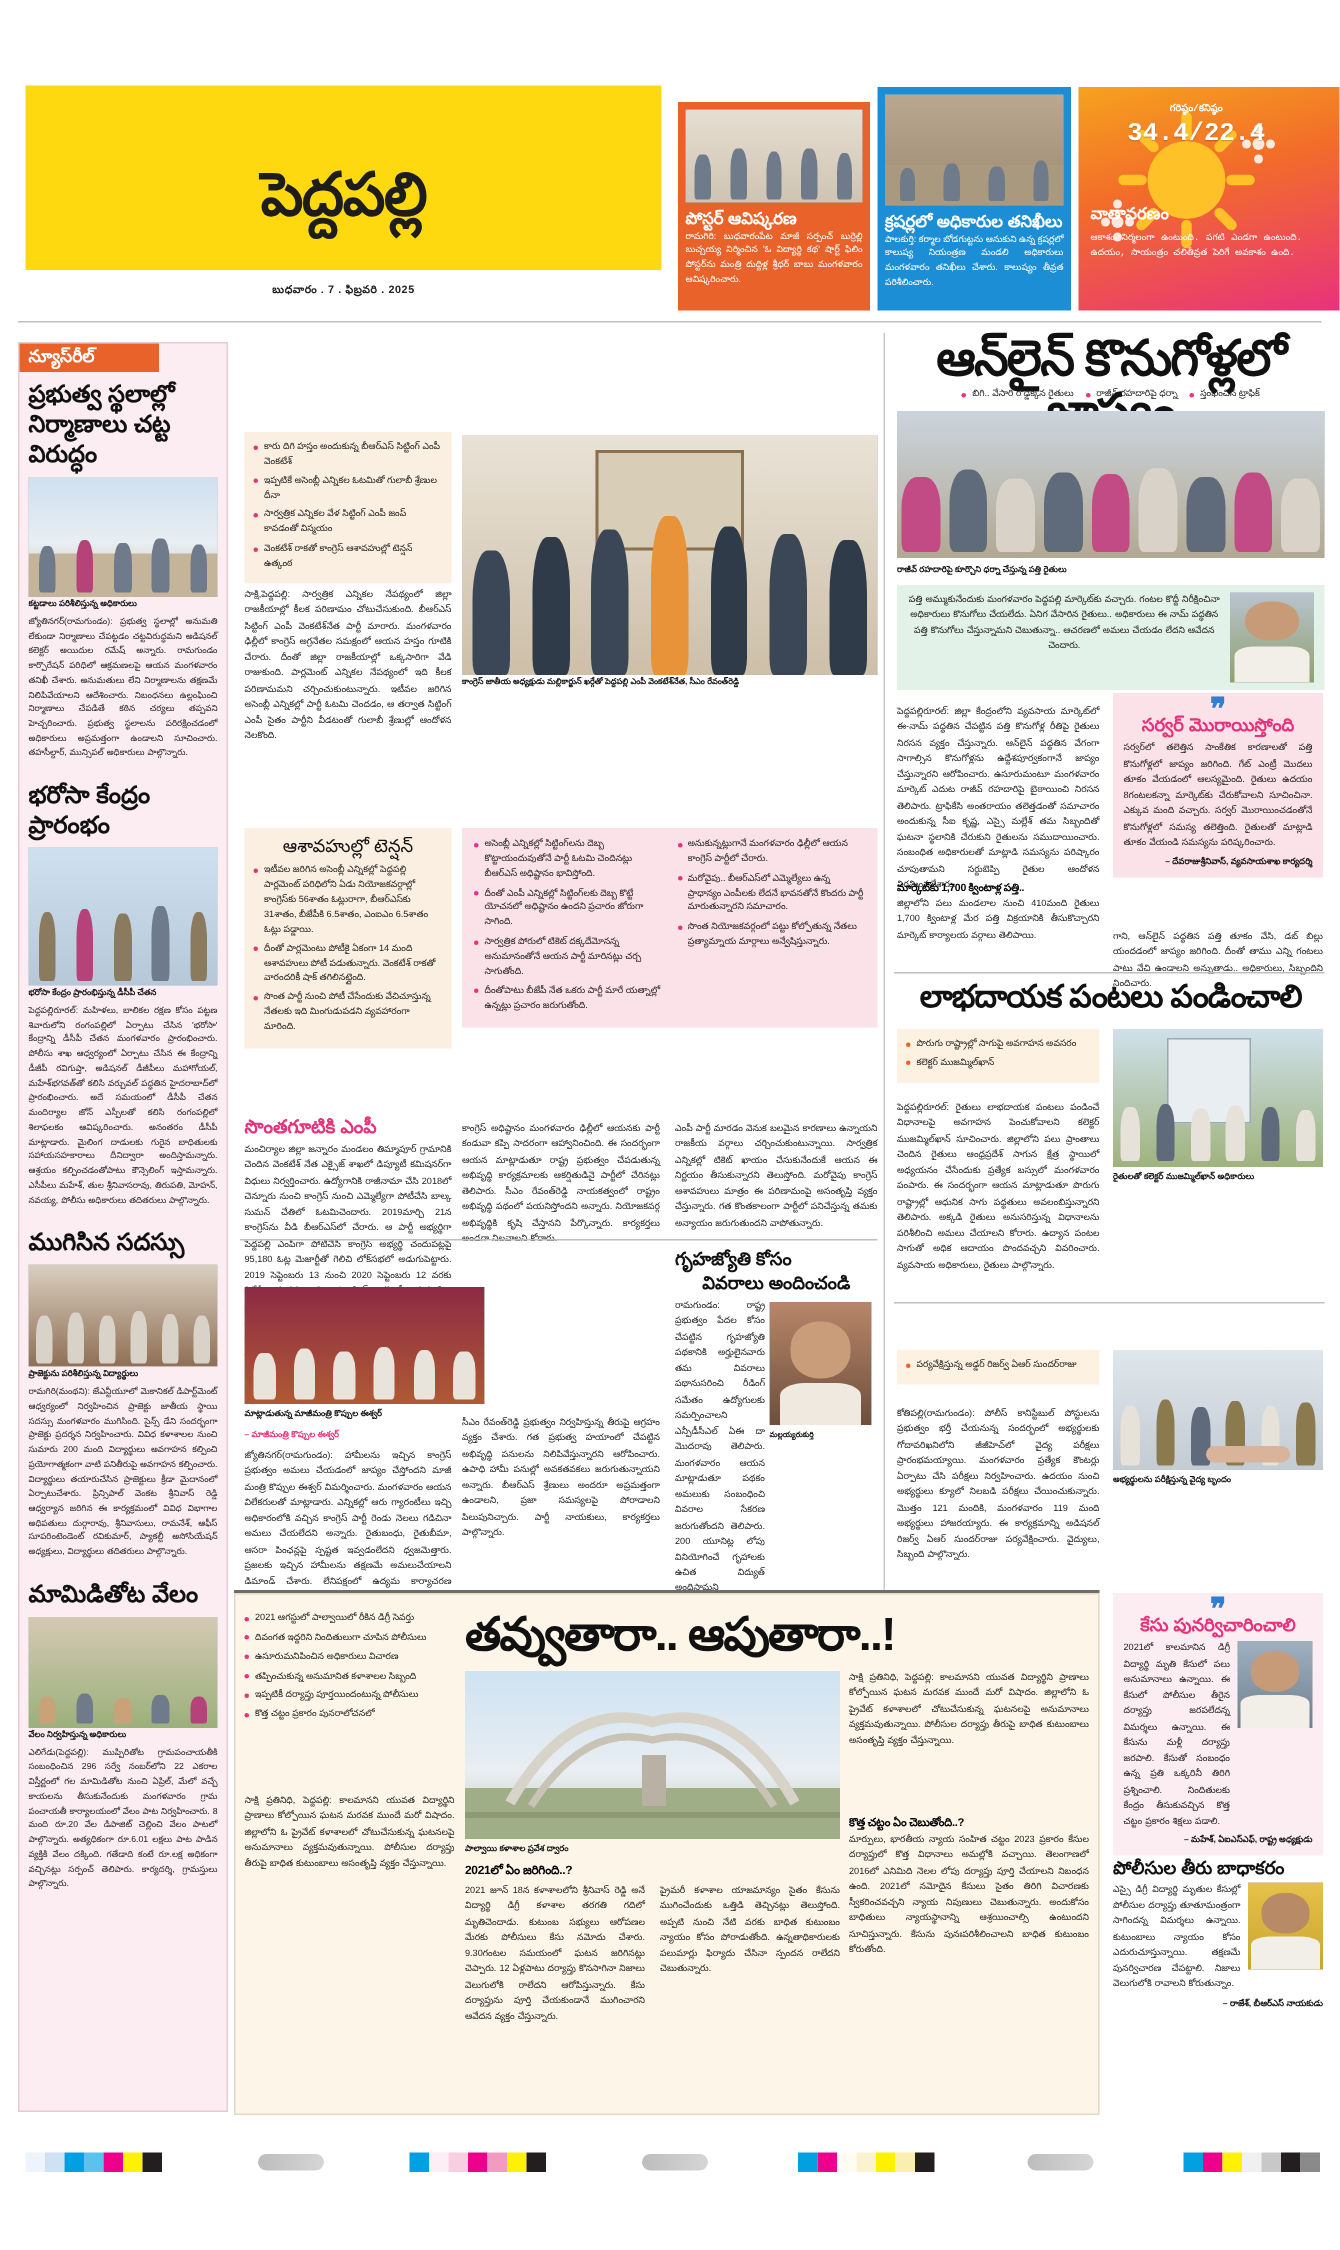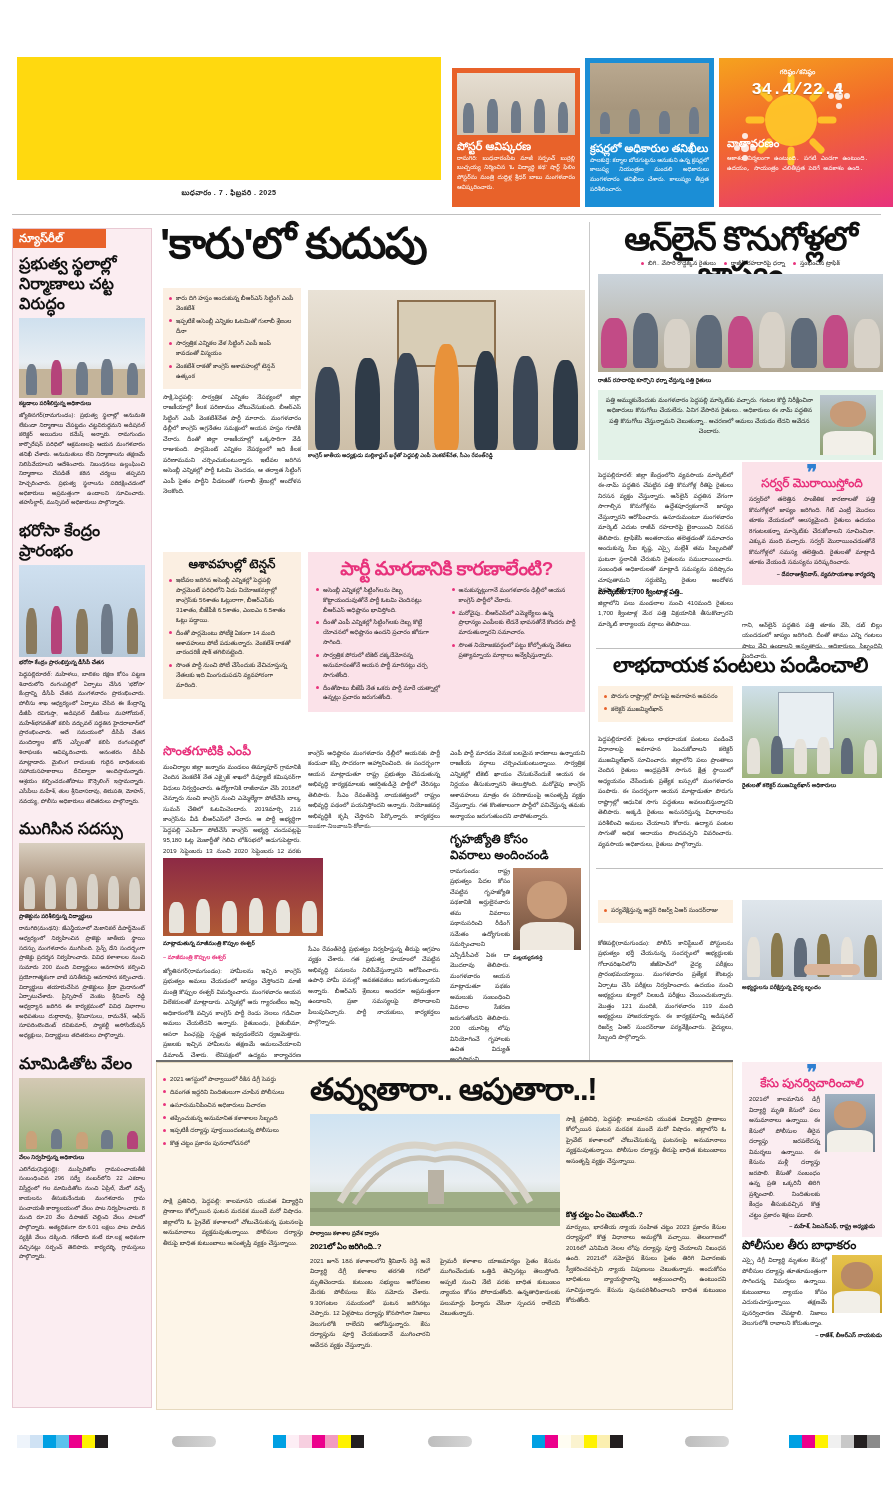--- a/index.html
+++ b/index.html
@@ -125,21 +125,21 @@
     font-size:5.4px; font-weight:bold; color:#111; line-height:1.4;
   }
 
   
   .box-cream { background:#FBEFE2; }
   .box-pink  { background:#FBE2E9; }
   .box-mint  { background:#E3F2E8; }
   .box-peach { background:#FDF1E2; }
 
   .bx-h-center {
-    font-size:12px; font-weight:bold; color:#111; text-align:center;
+    font-size:12px; font-weight:normal; color:#111; text-align:center;
     line-height:1.2; margin-bottom:4px;
   }
   .bx-h-pink {
     font-size:19px; font-weight:bold; color:#E8327C; text-align:center;
     line-height:1.15; margin-bottom:5px; letter-spacing:-.5px;
   }
   .hd-pink-sm {
     font-size:12.5px; font-weight:bold; color:#E8327C; line-height:1.2;
   }
   .hd-blk {
@@ -183,20 +183,21 @@
   .ph-figs b { display:block; width:9%; background:#6f7b8a; border-radius:40% 40% 12% 12%; }
   .ph-wall { position:absolute; inset:0; background:linear-gradient(180deg,#b9a88f 0%,#9c8b72 100%); }
   .ph-room { position:absolute; inset:0; background:linear-gradient(180deg,#e6ded1 0%,#cfc4b3 100%); }
 </style>
 </head>
 <body>
 
 <div class="page">
 
   <div class="masthead-band">
+    <div class="mh-logo2">పెద్దపల్లి</div>
   </div>
   <div class="mh-date">బుధవారం . 7 . ఫిబ్రవరి . 2025</div>
   <div class="pageno">7</div>
 
   <div class="teaser" id="teaser-poster" style="background: rgb(232, 98, 42);">
     <div class="t-photo">
       <div class="ph-room"></div>
       <div class="ph-figs">
           <b style="height:78%"></b>
           <b style="height:86%"></b>
@@ -325,21 +326,20 @@
             <b style="height:38%;background:#c9a27a"></b>
             <b style="height:42%;background:#6f7b8a"></b>
             <b style="height:40%;background:#b5437a"></b>
           </div>
       </div>
       <div class="cap">వేలం నిర్వహిస్తున్న అధికారులు</div>
       <div class="body-txt sm">ఎలిగేడు(పెద్దపల్లి): ముప్పిరితోట గ్రామపంచాయతీకి సంబంధించిన 296 సర్వే నంబర్‌లోని 22 ఎకరాల విస్తీర్ణంలో గల మామిడితోట నుంచి ఏప్రిల్, మేలో వచ్చే కాయలను తీసుకునేందుకు మంగళవారం గ్రామ పంచాయతీ కార్యాలయంలో వేలం పాట నిర్వహించారు. 8 మంది రూ.20 వేల డిపాజిట్ చెల్లించి వేలం పాటలో పాల్గొన్నారు. అత్యధికంగా రూ.6.01 లక్షలు పాట పాడిన వ్యక్తికి వేలం దక్కింది. గతేడాది కంటే రూ.లక్ష అధికంగా వచ్చినట్లు సర్పంచ్ తెలిపారు. కార్యదర్శి, గ్రామస్తులు పాల్గొన్నారు.</div>
     </div>
   </div>
 
-  <div class="lead-hd">'కారు'లో కుదుపు</div>
 
   <div id="lead-bullets">
     <div class="bul">కారు దిగి హస్తం అందుకున్న బీఆర్ఎస్ సిట్టింగ్ ఎంపీ వెంకటేశ్</div>
     <div class="bul">ఇప్పటికే అసెంబ్లీ ఎన్నికల ఓటమితో గులాబీ శ్రేణుల దీనా</div>
     <div class="bul">సార్వత్రిక ఎన్నికల వేళ సిట్టింగ్ ఎంపీ జంప్ కావడంతో విస్మయం</div>
     <div class="bul">వెంకటేశ్ రాకతో కాంగ్రెస్ ఆశావహుల్లో టెన్షన్ ఉత్కంఠ</div>
   </div>
 
   <div id="lead-photo" class="photo">
     <div class="ph-room" style="background:linear-gradient(180deg,#e9e2d6 0%,#cdbfa8 100%)"></div>
@@ -359,21 +359,20 @@
   <div class="col body-txt" style="left:163px; top:392px; width:138px;">సాక్షి,పెద్దపల్లి: సార్వత్రిక ఎన్నికల నేపథ్యంలో జిల్లా రాజకీయాల్లో కీలక పరిణామం చోటుచేసుకుంది. బీఆర్ఎస్ సిట్టింగ్ ఎంపీ వెంకటేశ్‌నేత పార్టీ మారారు. మంగళవారం ఢిల్లీలో కాంగ్రెస్ అగ్రనేతల సమక్షంలో ఆయన హస్తం గూటికి చేరారు. దీంతో జిల్లా రాజకీయాల్లో ఒక్కసారిగా వేడి రాజుకుంది. పార్లమెంట్ ఎన్నికల నేపథ్యంలో ఇది కీలక పరిణామమని చర్చించుకుంటున్నారు. ఇటీవల జరిగిన అసెంబ్లీ ఎన్నికల్లో పార్టీ ఓటమి చెందడం, ఆ తర్వాత సిట్టింగ్ ఎంపీ సైతం పార్టీని వీడటంతో గులాబీ శ్రేణుల్లో ఆందోళన నెలకొంది.</div>
 
   <div class="col box-cream" style="left:163px; top:552px; width:138px; padding:5px 6px 6px;">
     <div class="bx-h-center">ఆశావహుల్లో టెన్షన్</div>
     <div class="bul">ఇటీవల జరిగిన అసెంబ్లీ ఎన్నికల్లో పెద్దపల్లి పార్లమెంట్ పరిధిలోని ఏడు నియోజకవర్గాల్లో కాంగ్రెస్‌కు 56శాతం ఓట్లురాగా, బీఆర్ఎస్‌కు 31శాతం, బీజేపీకి 6.5శాతం, ఎంఐఎం 6.5శాతం ఓట్లు పడ్డాయి.</div>
     <div class="bul">దీంతో పార్లమెంటు పోటీకై ఏకంగా 14 మంది ఆశావహులు పోటీ పడుతున్నారు. వెంకటేశ్ రాకతో వారందరికీ షాక్ తగిలినట్లైంది.</div>
     <div class="bul">సొంత పార్టీ నుంచి పోటీ చేసేందుకు వేచిచూస్తున్న నేతలకు ఇది మింగుడుపడని వ్యవహారంగా మారింది.</div>
   </div>
 
   <div class="col box-pink" style="left:308px; top:552px; width:277px; padding:6px 8px 7px;">
-    <div class="bx-h-pink">పార్టీ మారడానికి కారణాలేంటి?</div>
     <div style="display:flex; gap:10px;">
       <div style="flex:1">
         <div class="bul">అసెంబ్లీ ఎన్నికల్లో సిట్టింగ్‌లను దెబ్బ కొట్టాయందువుతోనే పార్టీ ఓటమి చెందినట్లు బీఆర్ఎస్ అధిష్టానం భావిస్తోంది.</div>
         <div class="bul">దీంతో ఎంపీ ఎన్నికల్లో సిట్టింగ్‌లకు దెబ్బ కొట్టే యోచనలో అధిష్టానం ఉందని ప్రచారం జోరుగా సాగింది.</div>
         <div class="bul">సార్వత్రిక పోరులో టికెట్ దక్కదేమోనన్న అనుమానంతోనే ఆయన పార్టీ మారినట్లు చర్చ సాగుతోంది.</div>
         <div class="bul">దీంతోపాటు బీజేపీ నేత ఒకరు పార్టీ మారే యత్నాల్లో ఉన్నట్లు ప్రచారం జరుగుతోంది.</div>
       </div>
       <div style="flex:1">
         <div class="bul">అనుకున్నట్లుగానే మంగళవారం ఢిల్లీలో ఆయన కాంగ్రెస్ పార్టీలో చేరారు.</div>
         <div class="bul">మరోవైపు.. బీఆర్ఎస్‌లో ఎమ్మెల్యేలు ఉన్న ప్రాధాన్యం ఎంపీలకు లేదనే భావనతోనే కొందరు పార్టీ మారుతున్నారని సమాచారం.</div>
@@ -401,21 +400,21 @@
         <b style="height:68%;background:#e8e4dc"></b>
         <b style="height:66%;background:#e8e4dc"></b>
       </div>
   </div>
   <div class="col cap" style="left:163px; top:938px; width:160px;">మాట్లాడుతున్న మాజీమంత్రి కొప్పుల ఈశ్వర్</div>
   <div class="col cap" style="left:163px; top:952px; width:160px; color:#E8327C;">– మాజీమంత్రి కొప్పుల ఈశ్వర్</div>
   <div class="col body-txt" style="left:163px; top:966px; width:138px;">జ్యోతినగర్(రామగుండం): హామీలను ఇచ్చిన కాంగ్రెస్ ప్రభుత్వం అమలు చేయడంలో జాప్యం చేస్తోందని మాజీ మంత్రి కొప్పుల ఈశ్వర్ విమర్శించారు. మంగళవారం ఆయన విలేకరులతో మాట్లాడారు. ఎన్నికల్లో ఆరు గ్యారంటీలు ఇచ్చి అధికారంలోకి వచ్చిన కాంగ్రెస్ పార్టీ రెండు నెలలు గడిచినా అమలు చేయలేదని అన్నారు. రైతుబంధు, రైతుబీమా, ఆసరా పింఛన్లపై స్పష్టత ఇవ్వడంలేదని ధ్వజమెత్తారు. ప్రజలకు ఇచ్చిన హామీలను తక్షణమే అమలుచేయాలని డిమాండ్ చేశారు. లేనిపక్షంలో ఉద్యమ కార్యాచరణ చేపడతామని హెచ్చరించారు.</div>
   <div class="col body-txt" style="left:308px; top:944px; width:132px;">సీఎం రేవంత్‌రెడ్డి ప్రభుత్వం నిర్వహిస్తున్న తీరుపై ఆగ్రహం వ్యక్తం చేశారు. గత ప్రభుత్వ హయాంలో చేపట్టిన అభివృద్ధి పనులను నిలిపివేస్తున్నారని ఆరోపించారు. ఉపాధి హామీ పనుల్లో అవకతవకలు జరుగుతున్నాయని అన్నారు. బీఆర్ఎస్ శ్రేణులు అందరూ అప్రమత్తంగా ఉండాలని, ప్రజా సమస్యలపై పోరాడాలని పిలుపునిచ్చారు. పార్టీ నాయకులు, కార్యకర్తలు పాల్గొన్నారు.</div>
 
   <div class="col hd-blk" style="left:450px; top:832px; width:135px;">గృహజ్యోతి కోసం</div>
-  <div class="col hd-blk" style="left:450px; top:848px; width:135px;">వివరాలు అందించండి</div>
+  <div class="col hd-blk" style="left:450px; top:848px; width:135px;text-align:center;">వివరాలు అందించండి</div>
   <div class="col photo" style="left:513px; top:868px; width:68px; height:82px;">
     <div class="ph-room" style="background:linear-gradient(180deg,#b8866a 0%,#6d4f3c 100%)"></div>
     <div style="position:absolute;left:20%;top:16%;width:60%;height:46%;background:#c99c7a;border-radius:46%"></div>
     <div style="position:absolute;left:10%;bottom:0;width:80%;height:34%;background:#efe9e0;border-radius:30% 30% 0 0"></div>
   </div>
   <div class="col cap" style="left:513px; top:952px; width:70px; font-size:5px;">మల్లయ్యరుకుర్తి</div>
   <div class="col body-txt" style="left:450px; top:866px; width:60px;">రామగుండం: రాష్ట్ర ప్రభుత్వం పేదల కోసం చేపట్టిన గృహజ్యోతి పథకానికి అర్హులైనవారు తమ వివరాలు పథానుసరించి రీడింగ్ సమేతం ఉద్యోగులకు సమర్పించాలని ఎన్పీడీసీఎల్ ఏఈ దా మొదరావు తెలిపారు. మంగళవారం ఆయన మాట్లాడుతూ పథకం అమలుకు సంబంధించి వివరాల సేకరణ జరుగుతోందని తెలిపారు. 200 యూనిట్ల లోపు వినియోగించే గృహాలకు ఉచిత విద్యుత్ అందిస్తామని వివరించారు. దరఖాస్తుదారులు ఆధార్ కార్డు, విద్యుత్ బిల్లు వివరాలను సిద్ధంగా ఉంచుకోవాలని సూచించారు. ఈ అవకాశాన్ని అర్హులు సద్వినియోగం చేసుకోవాలని కోరారు. గ్రామాల వారీగా ప్రత్యేక బృందాలు సర్వే నిర్వహిస్తాయని తెలిపారు.</div>
 
   <div class="vrule" style="left:589px; top:222px; height:1188px;"></div>
 

